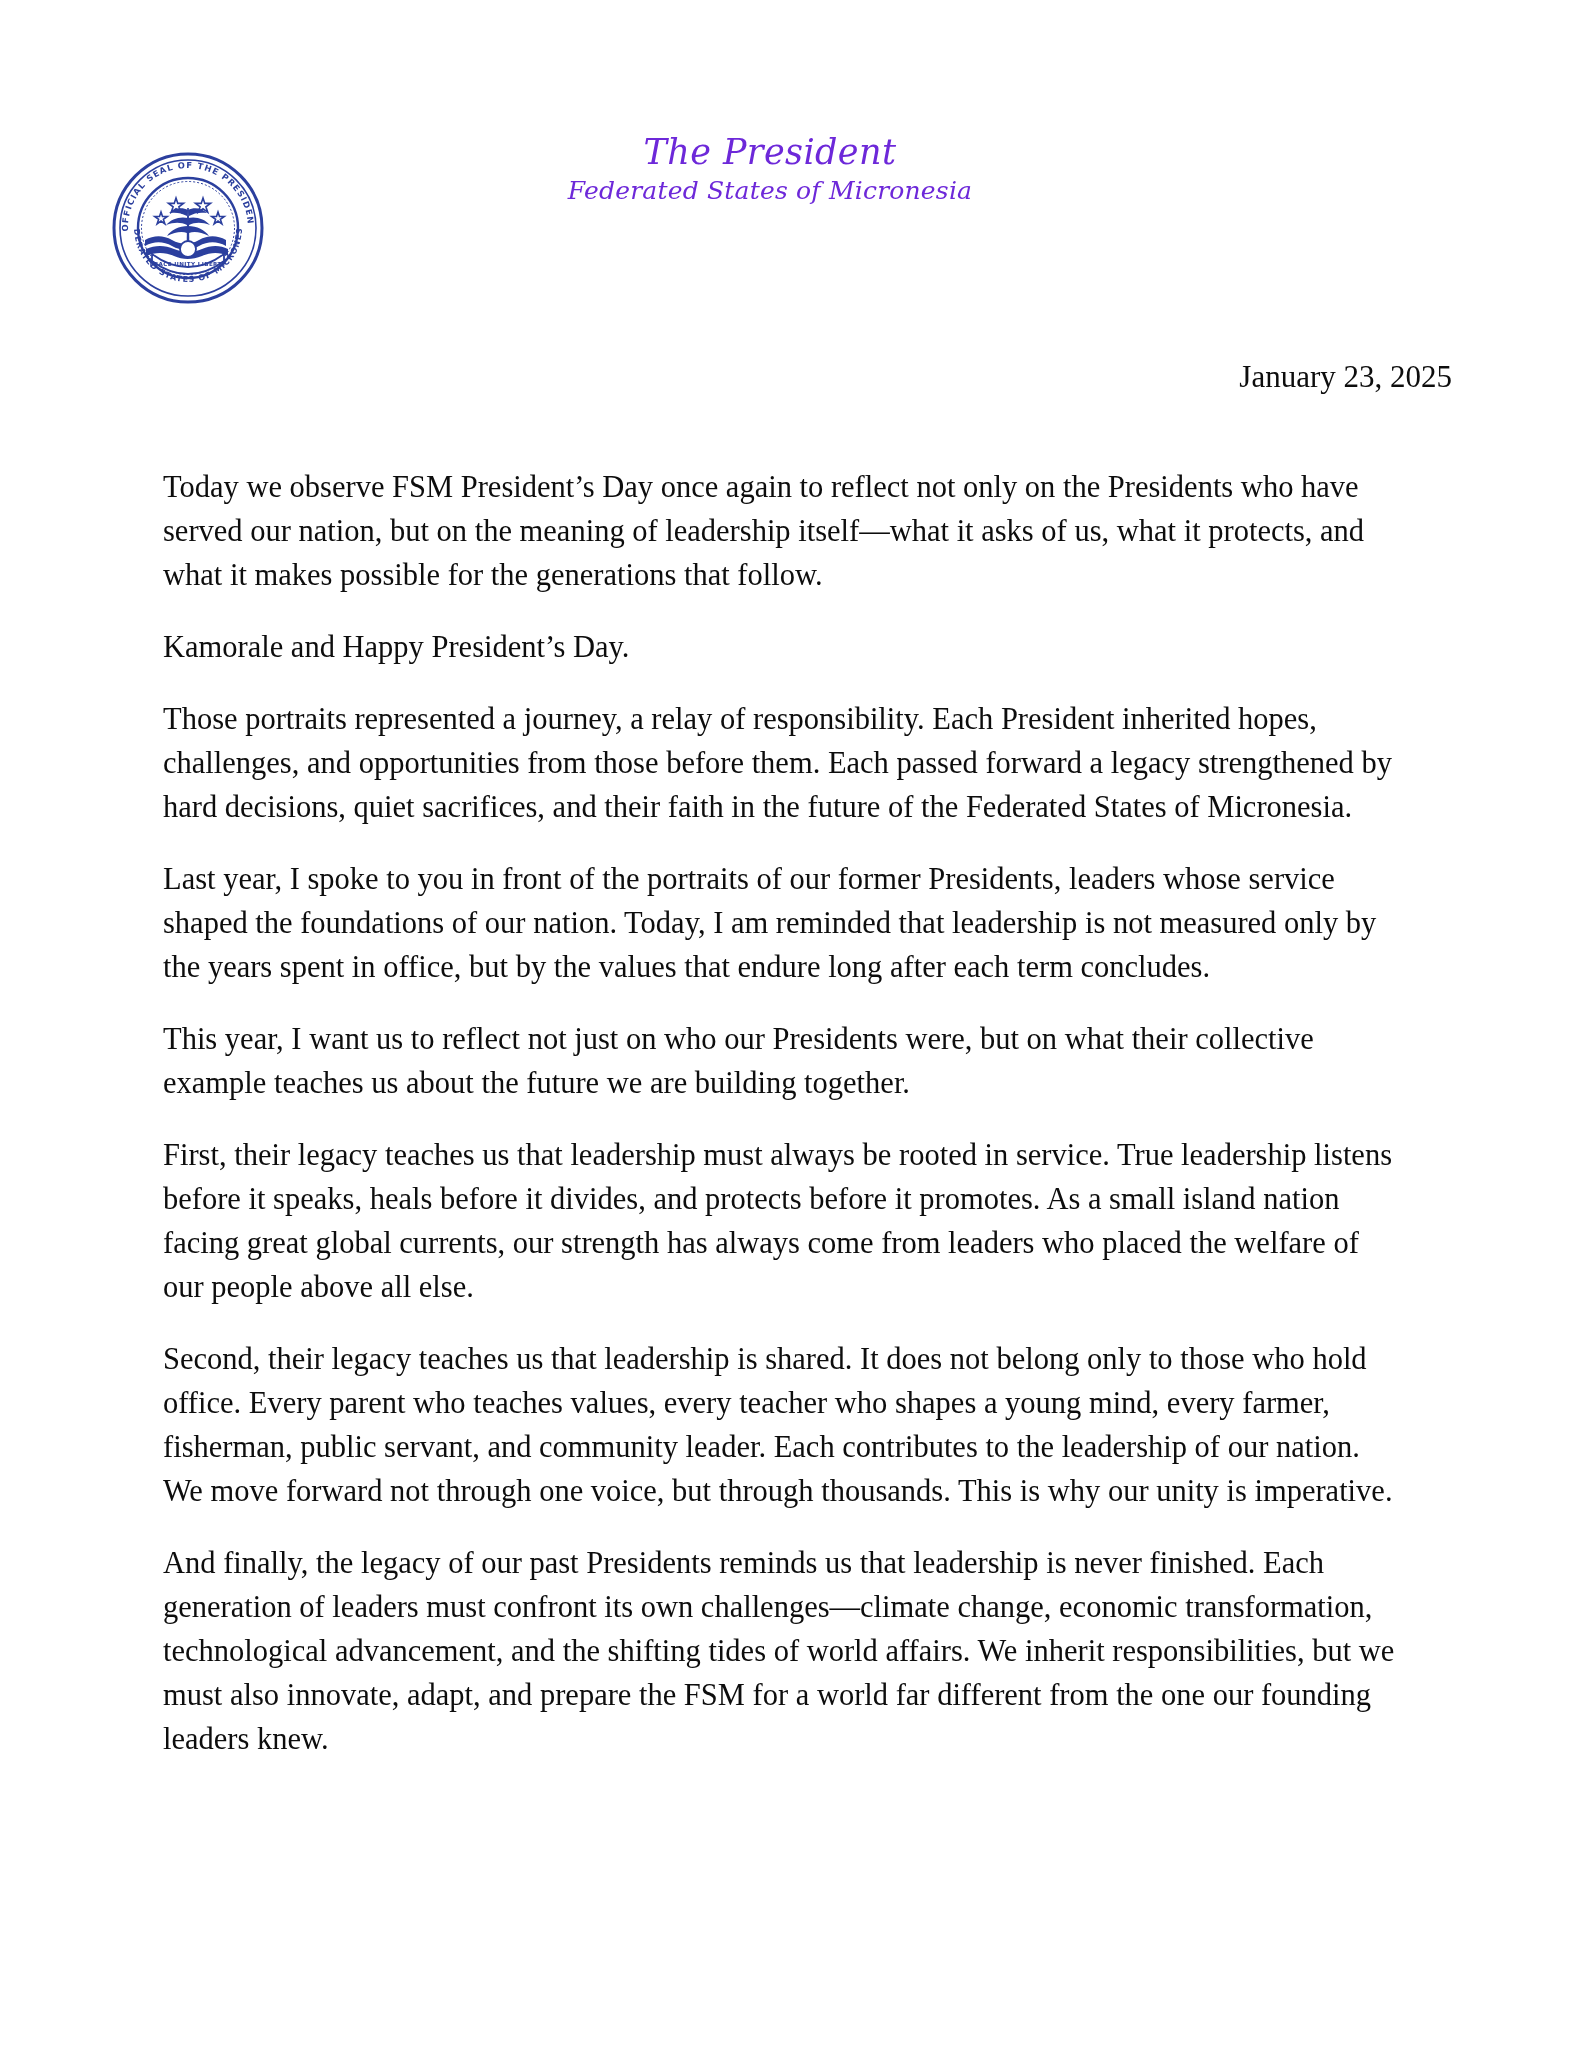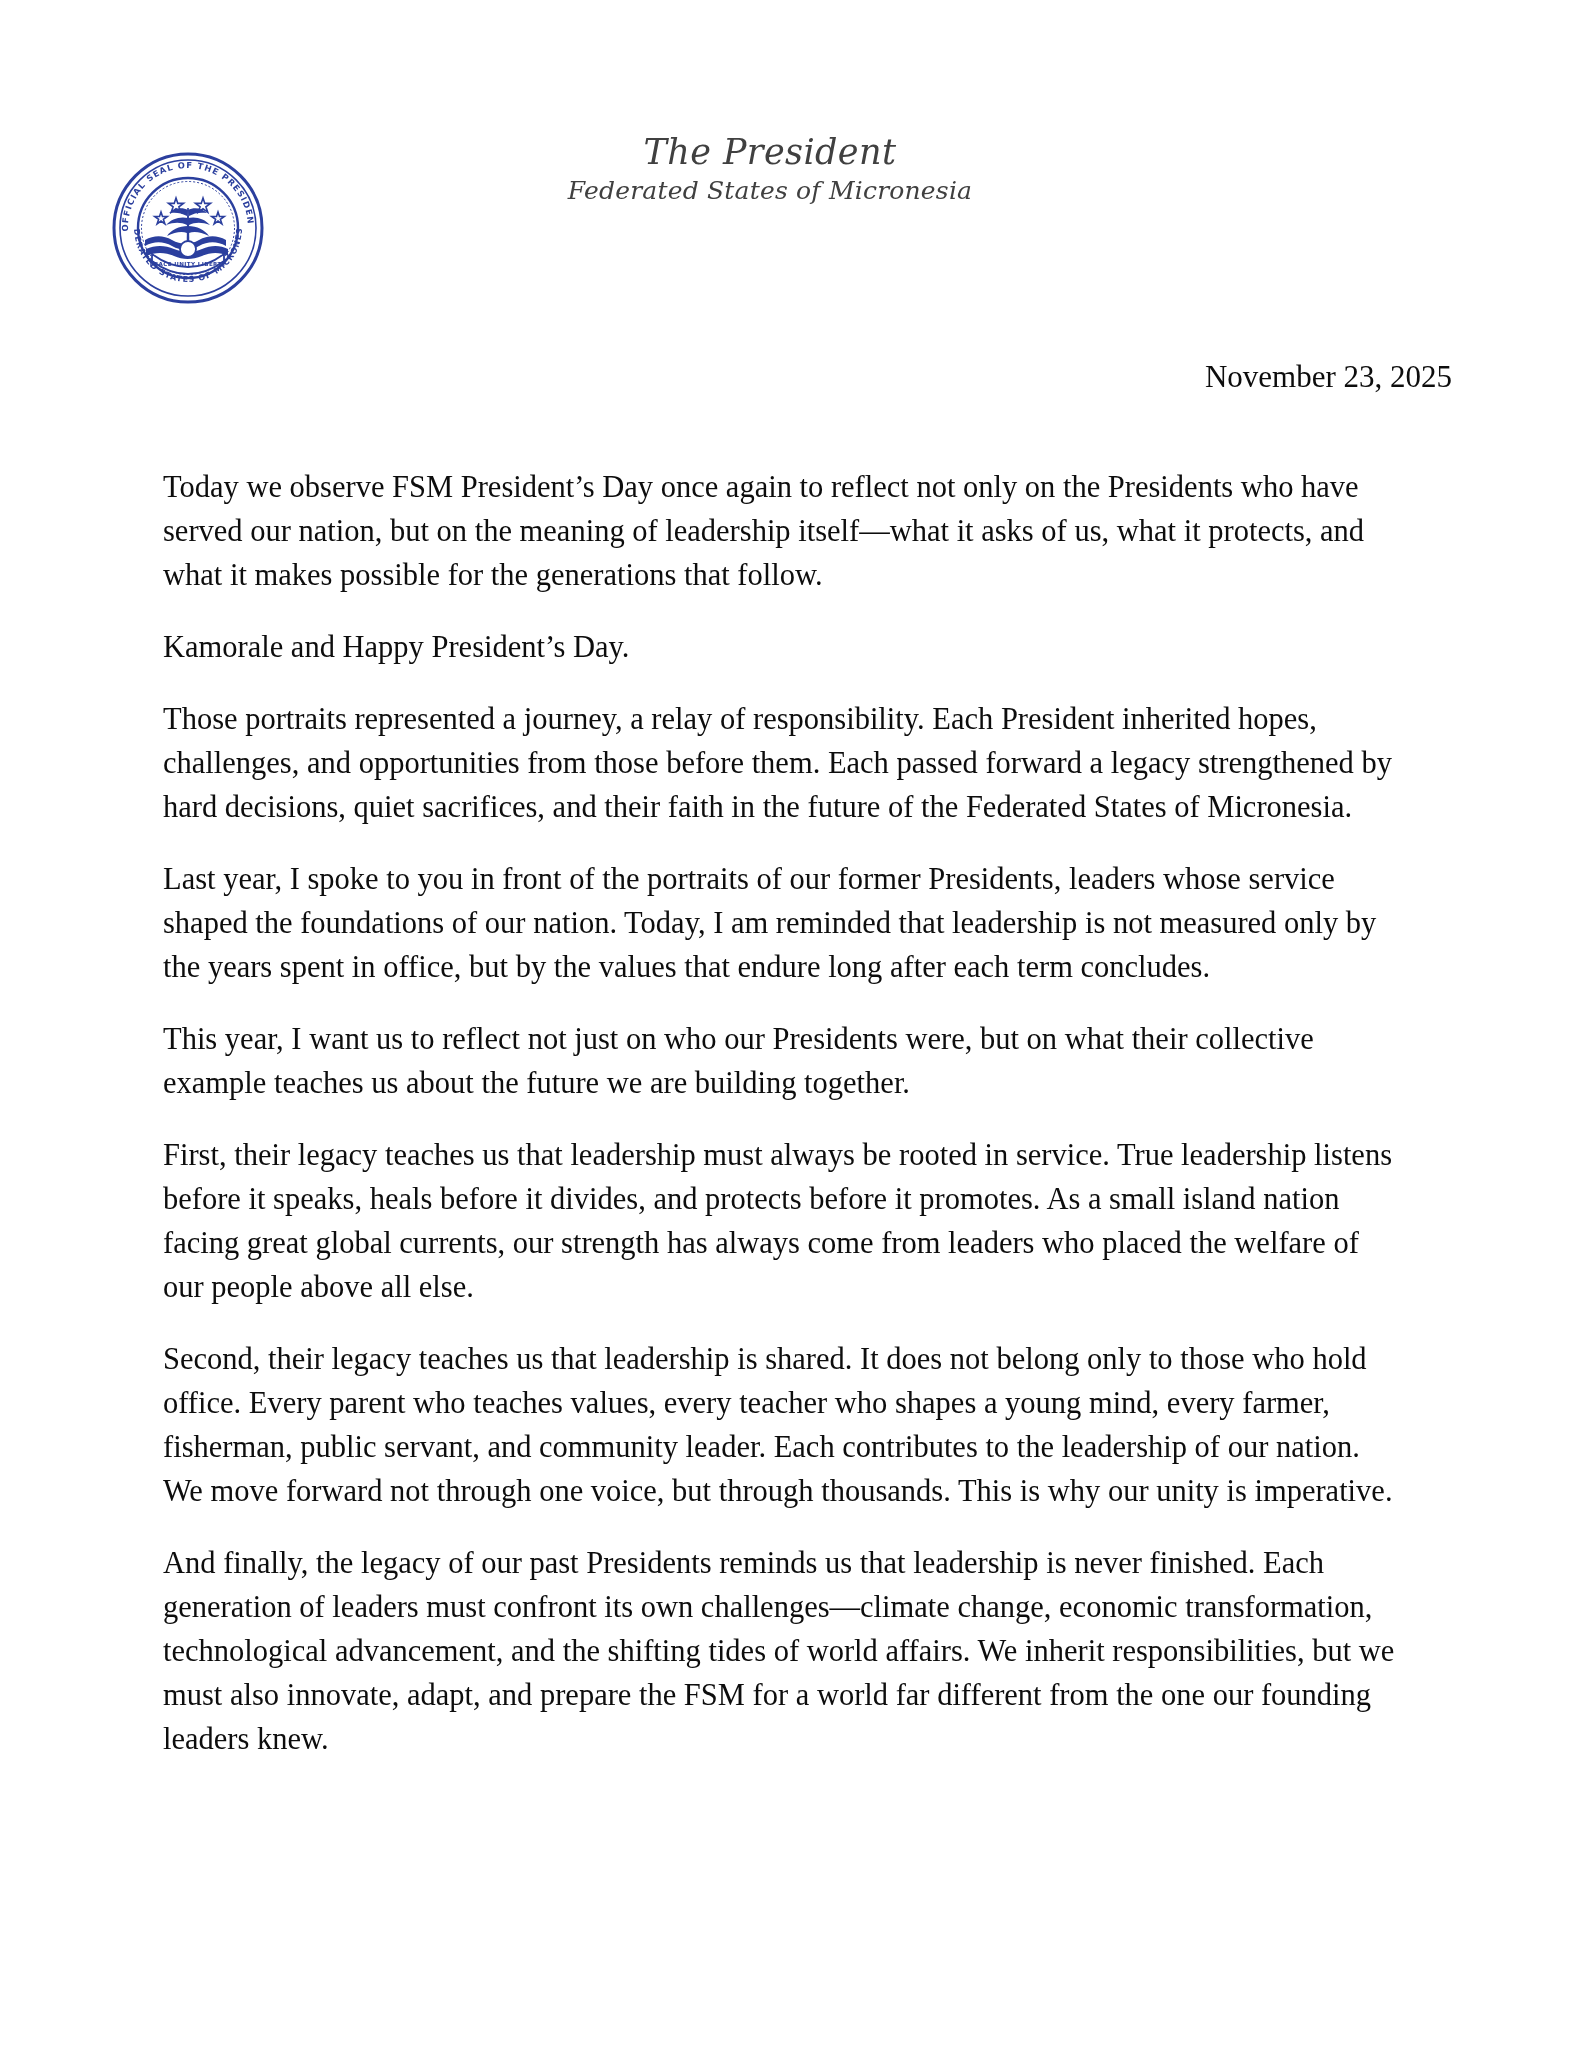--- a/index.html
+++ b/index.html
@@ -41,21 +41,21 @@
     height: 160px;
   }
   .seal-wrap svg { display: block; }
 
   .letterhead-text {
     position: absolute;
     left: 560px;
     top: 0px;
     width: 420px;
     text-align: center;
-    color: #404040;
+    color: #6d28d9;
     font-family: "DejaVu Serif", "Liberation Serif", serif;
     font-style: italic;
   }
   .lh-line1 {
     font-size: 35px;
     line-height: 44px;
     letter-spacing: 0.4px;
     white-space: nowrap;
   }
   .lh-line2 {
@@ -155,21 +155,21 @@
         <text x="80" y="118" text-anchor="middle" font-family="DejaVu Sans, sans-serif" font-size="5.6" font-weight="bold" fill="#2b3f9e" letter-spacing="0.4">PEACE UNITY LIBERTY</text>
       </svg>
     </div>
 
     <div class="letterhead-text">
       <div class="lh-line1">The President</div>
       <div class="lh-line3">Federated States of Micronesia</div>
     </div>
   </div>
 
-  <div class="date-line">November 23, 2025</div>
+  <div class="date-line">January 23, 2025</div>
 
   <div class="body-block">
     <p class="para">Today we observe FSM President’s Day once again to reflect not only on the Presidents who have served our nation, but on the meaning of leadership itself—what it asks of us, what it protects, and what it makes possible for the generations that follow.</p>
     <p class="para">Kamorale and Happy President’s Day.</p>
     <p class="para">Those portraits represented a journey, a relay of responsibility. Each President inherited hopes, challenges, and opportunities from those before them. Each passed forward a legacy strengthened by hard decisions, quiet sacrifices, and their faith in the future of the Federated States of Micronesia.</p>
     <p class="para">Last year, I spoke to you in front of the portraits of our former Presidents, leaders whose service shaped the foundations of our nation. Today, I am reminded that leadership is not measured only by the years spent in office, but by the values that endure long after each term concludes.</p>
     <p class="para">This year, I want us to reflect not just on who our Presidents were, but on what their collective example teaches us about the future we are building together.</p>
     <p class="para">First, their legacy teaches us that leadership must always be rooted in service. True leadership listens before it speaks, heals before it divides, and protects before it promotes. As a small island nation facing great global currents, our strength has always come from leaders who placed the welfare of our people above all else.</p>
     <p class="para">Second, their legacy teaches us that leadership is shared. It does not belong only to those who hold office. Every parent who teaches values, every teacher who shapes a young mind, every farmer, fisherman, public servant, and community leader. Each contributes to the leadership of our nation. We move forward not through one voice, but through thousands. This is why our unity is imperative.</p>
     <p class="para">And finally, the legacy of our past Presidents reminds us that leadership is never finished. Each generation of leaders must confront its own challenges—climate change, economic transformation, technological advancement, and the shifting tides of world affairs. We inherit responsibilities, but we must also innovate, adapt, and prepare the FSM for a world far different from the one our founding leaders knew.</p>

